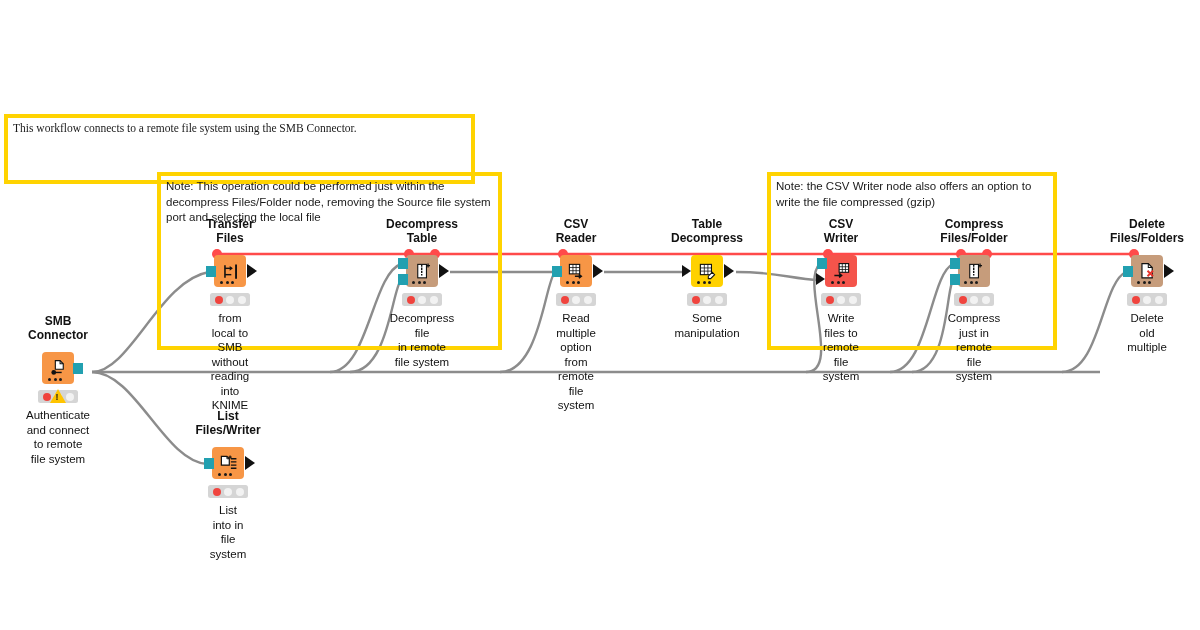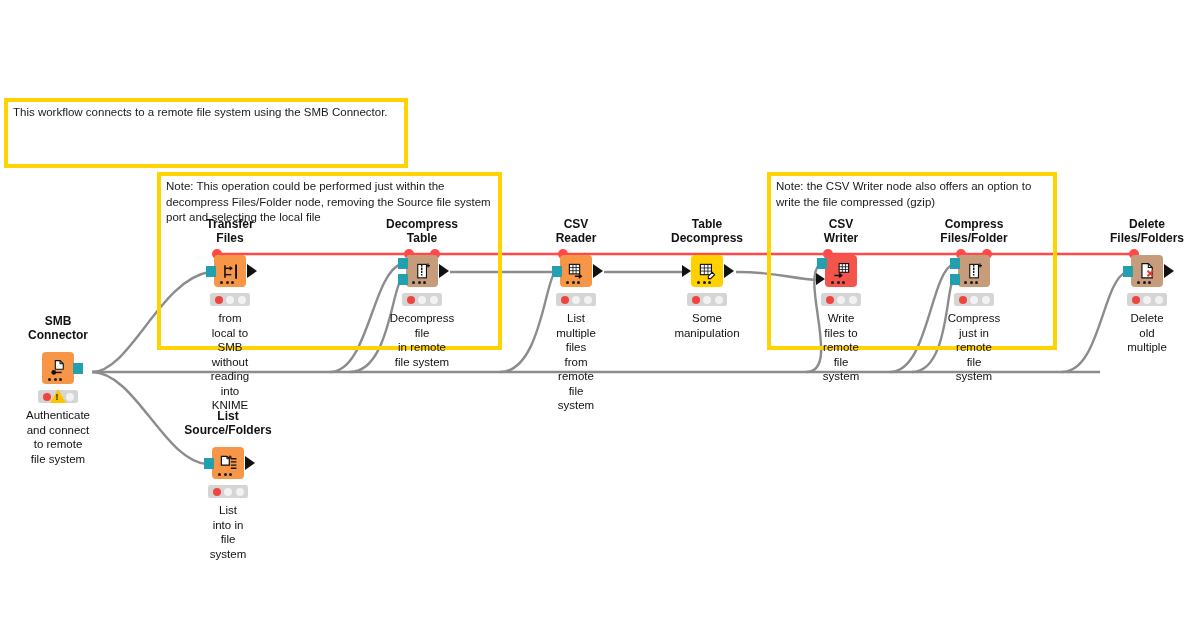--- a/index.html
+++ b/index.html
@@ -110,21 +110,21 @@
 
       <path d="M1062,372 C1100,372 1102,282 1126,272"></path>
     </g>
 
     <g stroke="#FF4A4A" stroke-width="2.6" fill="none">
       <path d="M217,254 L1134,254"></path>
     </g>
   </svg>
 
   <div id="annos">
-      <div class="anno filled" style="left: 4px; top: 98px; width: 404px; height: 70px;">
+      <div class="anno filled" style="left: 4px; top: 114px; width: 471px; height: 70px; font-family: Liberation Serif, serif;">
         <div class="anno-text">This workflow connects to a remote file system using the SMB Connector.</div>
       </div>
       <div class="anno" style="left: 157px; top: 172px; width: 345px; height: 178px;">
         <div class="anno-text">Note: This operation could be   performed just within the
 decompress Files/Folder node, removing the Source file system
 port and selecting the local file</div>
       </div>
       <div class="anno" style="left: 767px; top: 172px; width: 290px; height: 178px;">
         <div class="anno-text">Note: the CSV Writer node also offers an option to
 write the file compressed (gzip)</div>
@@ -235,21 +235,21 @@
             <i></i>
           </div>
         </div>
         <div class="port-in" style="left: -24px; top: -5.5px;"></div>
         <div class="port-out" style="left: 17px; top: -7px;"></div>
         <div class="status">
           <i class="red"></i>
           <i></i>
           <i></i>
         </div>
-        <div class="node-desc">List  multiple files
+        <div class="node-desc">Read  multiple option
 from remote file system</div>
       </div>
       <div class="node" style="left: 707px; top: 271px;">
         <div class="node-title">Table Decompress</div>
         <div class="node-box" style="background: rgb(255, 209, 0);">
           <div class="node-icon">
             <svg xmlns="http://www.w3.org/2000/svg" viewBox="0 0 24 24" width="19" height="19">
               <rect x="3" y="3" width="14" height="13" fill="#fff" stroke="#111" stroke-width="1.4"></rect>
               <path d="M3 7.5h14M8 3v13M12.5 3v13M3 11.5h14" stroke="#111" stroke-width="1"></path>
               <path d="M13 18l5-5 3 3-5 5h-3z" fill="#fff" stroke="#111" stroke-width="1.3"></path>
@@ -347,21 +347,21 @@
         <div class="port-in" style="left: -24px; top: -5.5px;"></div>
         <div class="port-out" style="left: 17px; top: -7px;"></div>
         <div class="status">
           <i class="red"></i>
           <i></i>
           <i></i>
         </div>
         <div class="node-desc">Delete old multiple</div>
       </div>
       <div class="node" style="left: 228px; top: 463px;">
-        <div class="node-title">List Source/Folders</div>
+        <div class="node-title">List Files/Writer</div>
         <div class="node-box" style="background: rgb(247, 150, 70);">
           <div class="node-icon">
             <svg xmlns="http://www.w3.org/2000/svg" viewBox="0 0 24 24" width="19" height="19">
               <path d="M3 3h7l3 3v8H3z" fill="#fff" stroke="#111" stroke-width="1.5"></path>
               <path d="M10 3v3h3" fill="none" stroke="#111" stroke-width="1.2"></path>
               <path d="M15 6h7M15 10h7M15 14h7M15 18h7" stroke="#111" stroke-width="1.6"></path>
               <path d="M14 2v4M12 4h4" stroke="#111" stroke-width="1.4"></path>
             </svg>
           </div>
           <div class="node-dots">

